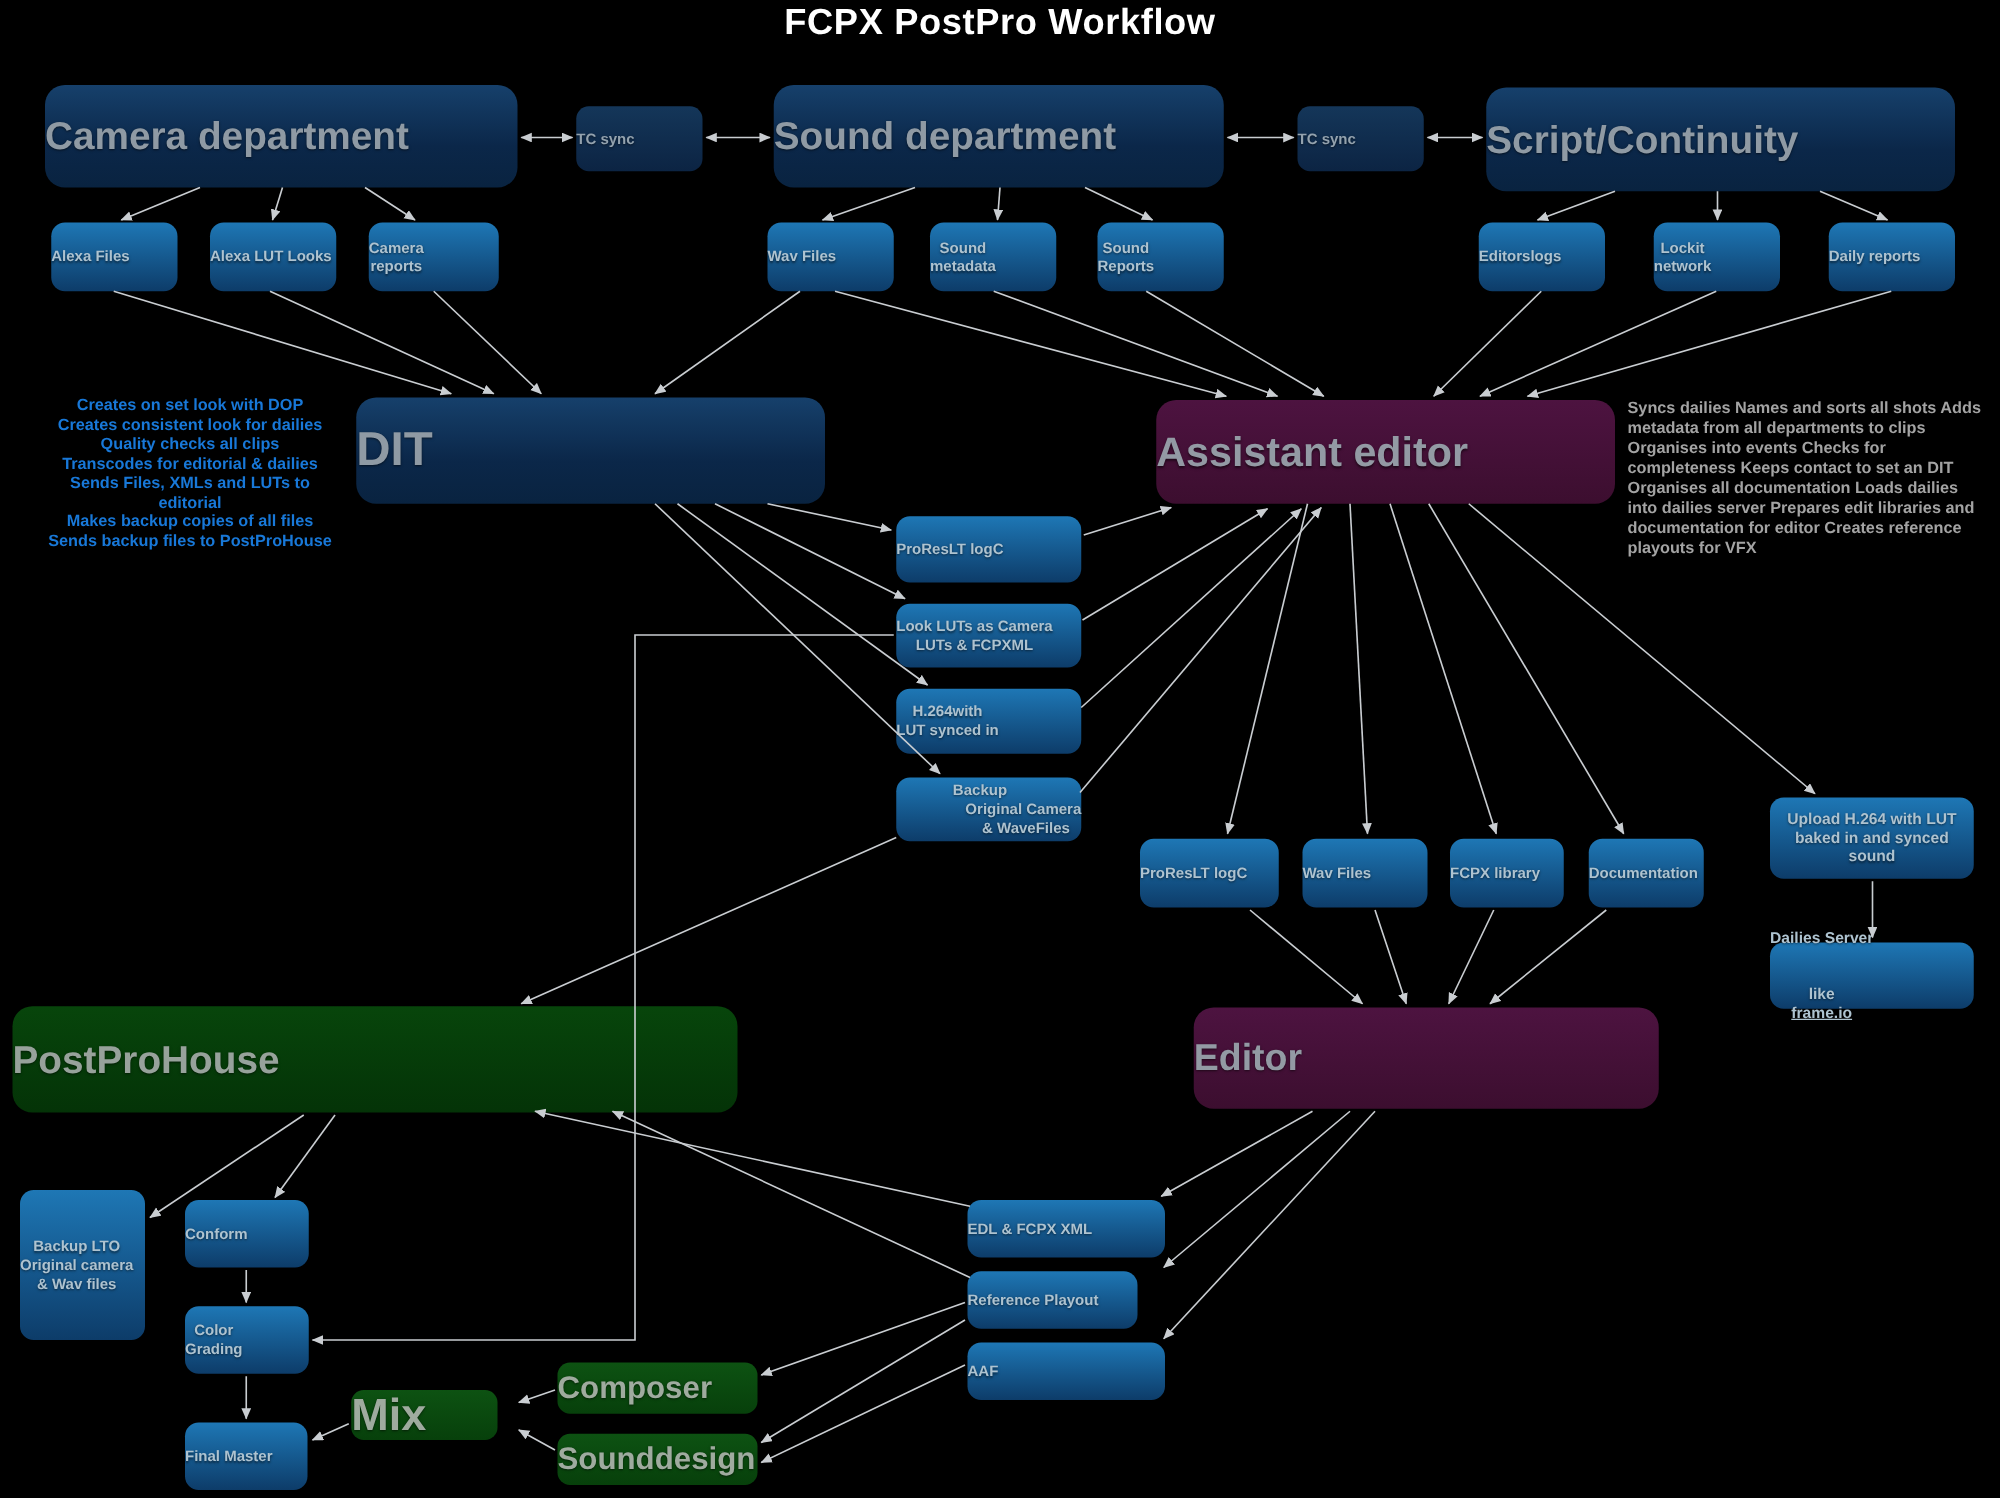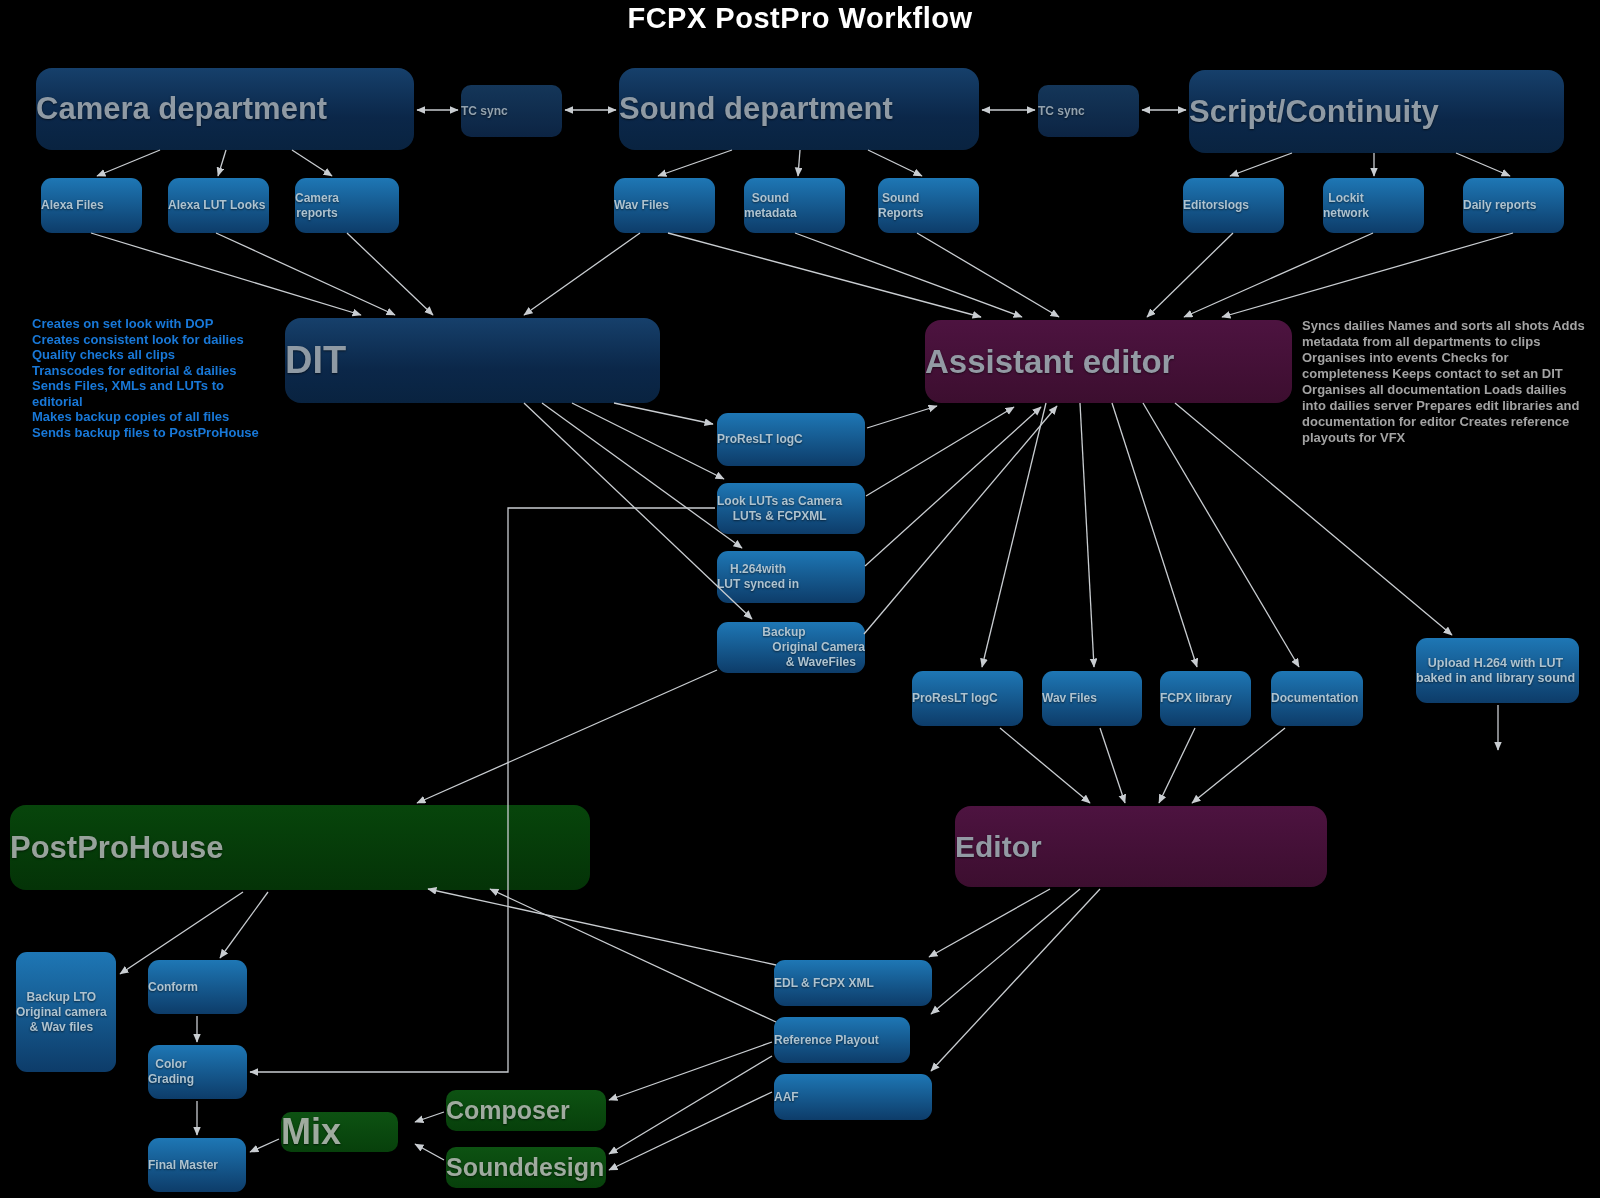--- a/index.html
+++ b/index.html
@@ -19,21 +19,21 @@
            border-radius:11px;color:#aec3d0;font-size:12px;line-height:15px;}
   .plum{background:linear-gradient(180deg,#4d1340 0%,#3c0e2f 100%);
         border-radius:16px;color:#939aa4;}
   .green-lg{background:linear-gradient(180deg,#07450b 0%,#043307 100%);
             border-radius:16px;color:#97a29b;}
   .green-sm{background:linear-gradient(180deg,#0d5212 0%,#07400b 100%);
             border-radius:10px;color:#9fab9f;}
   .indent span{white-space:pre;text-align:left;}
   .tasks{position:absolute;font-size:13px;font-weight:bold;line-height:15.5px;
          white-space:pre-line;}
-  .tasks-left{color:#1878d8;text-align:left;}
+  .tasks-left{color:#1878d8;text-align:center;}
   .tasks-right{color:#a3a3a3;text-align:left;line-height:16px;white-space:normal;}
   .link{text-decoration:underline;cursor:pointer;}
   svg.wires{position:absolute;left:0;top:0;pointer-events:none;}
   svg.wires line,svg.wires polyline{stroke:#c9cdd1;stroke-width:1.3;fill:none;}
 </style>
 </head>
 <body>
 
 <div class="canvas">
 
@@ -137,22 +137,26 @@
     </div>
   <div class="bx blue-sm" style="left:1160px;top:671px;width:91px;height:55px;">
       <span>FCPX library</span>
     </div>
   <div class="bx blue-sm" style="left:1271px;top:671px;width:92px;height:55px;">
       <span>Documentation</span>
     </div>
 
   <div class="bx blue-sm" style="left:1416px;top:638px;width:163px;height:65px;font-size:12.5px;">
       <span>Upload H.264 with LUT
-baked in and library sound</span>
-    </div>
+baked in and synced sound</span>
+    </div>
+  <div class="bx blue-sm" style="left:1416px;top:754px;width:163px;height:53px;font-size:12.5px;">
+    <span><span>Dailies Server</span><br>
+    <span>like </span><span class="link">frame.io</span></span>
+  </div>
 
   <div class="bx green-lg" style="left:10px;top:805px;width:580px;height:85px;font-size:31px;">
       <span>PostProHouse</span>
     </div>
   <div class="bx plum" style="left:955px;top:806px;width:372px;height:81px;font-size:30px;">
       <span>Editor</span>
     </div>
 
   <div class="bx blue-sm" style="left:16px;top:952px;width:100px;height:120px;">
       <span>Backup LTO

